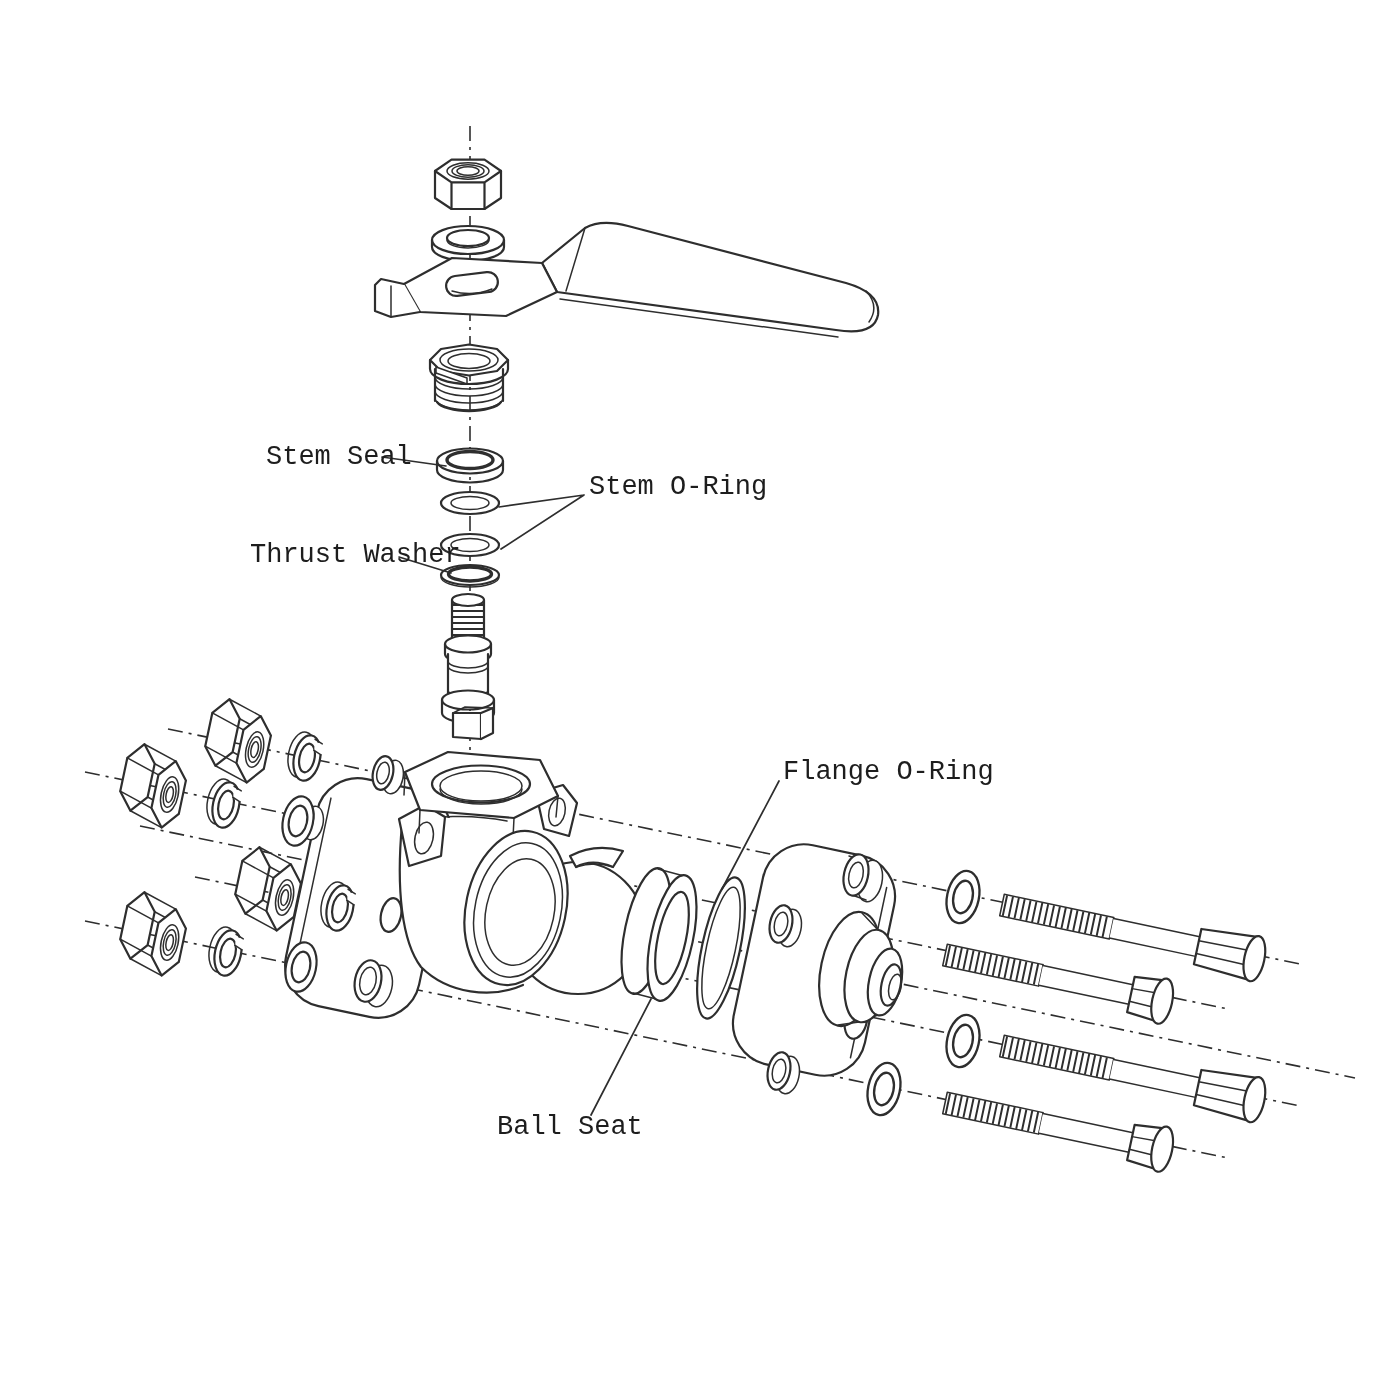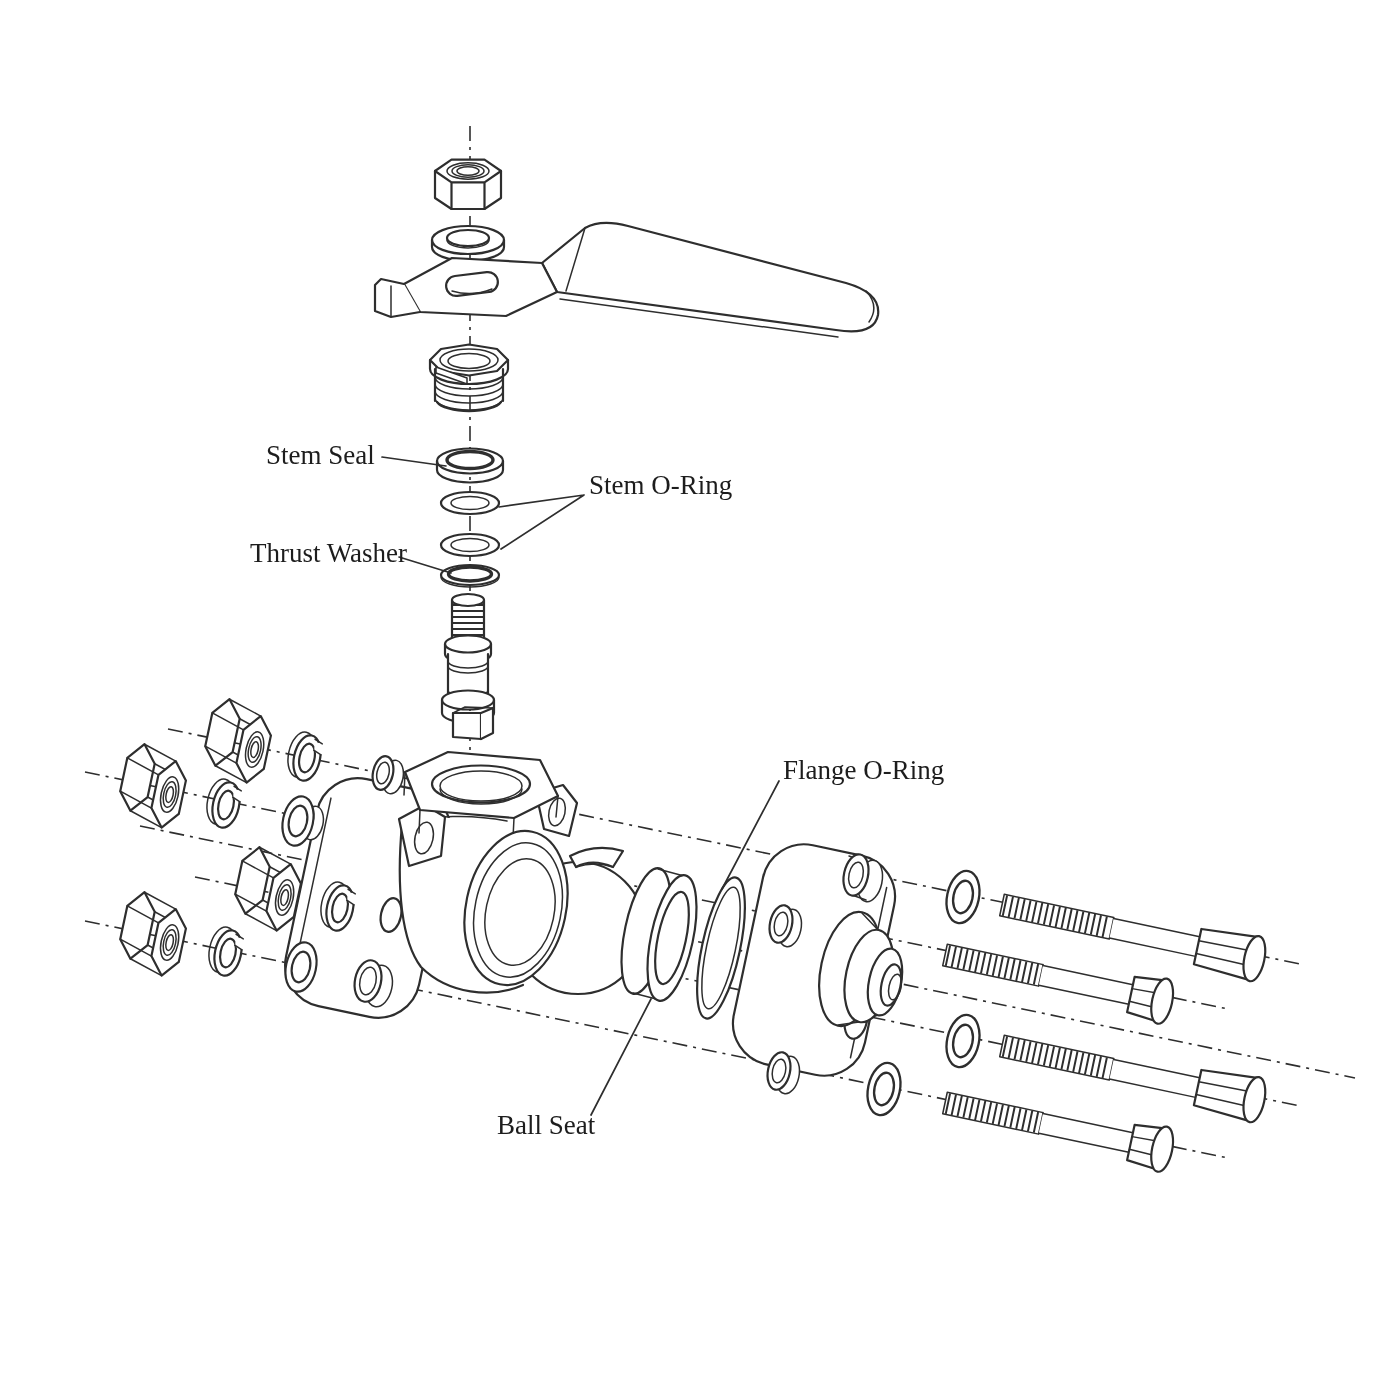--- a/index.html
+++ b/index.html
@@ -1,17 +1,17 @@
 <!DOCTYPE html>
 <html><head>
 <meta charset="utf-8">
 <style>
   html,body{margin:0;padding:0;background:#ffffff;}
   .stage{position:relative;width:1400px;height:1400px;background:#ffffff;overflow:hidden;
-         font-family:Liberation Serif, serif;}
+         font-family:Liberation Mono, monospace;}
   svg{display:block;}
   
   .s  {stroke:#2e2e2e;stroke-width:2.2;fill:none;stroke-linecap:round;stroke-linejoin:round;}
   .sf {stroke:#2e2e2e;stroke-width:2.2;fill:#ffffff;stroke-linecap:round;stroke-linejoin:round;}
   .t  {stroke:#2e2e2e;stroke-width:1.5;fill:none;stroke-linecap:round;stroke-linejoin:round;}
   .tf {stroke:#2e2e2e;stroke-width:1.5;fill:#ffffff;stroke-linecap:round;stroke-linejoin:round;}
   .bold{stroke:#2e2e2e;stroke-width:3.4;fill:none;}
   .fill{fill:#ffffff;stroke:none;}
   .ax {stroke:#2e2e2e;stroke-width:1.6;fill:none;stroke-dasharray:15 6 3 6;}
   .ld {stroke:#2e2e2e;stroke-width:1.7;fill:none;stroke-linecap:round;}

